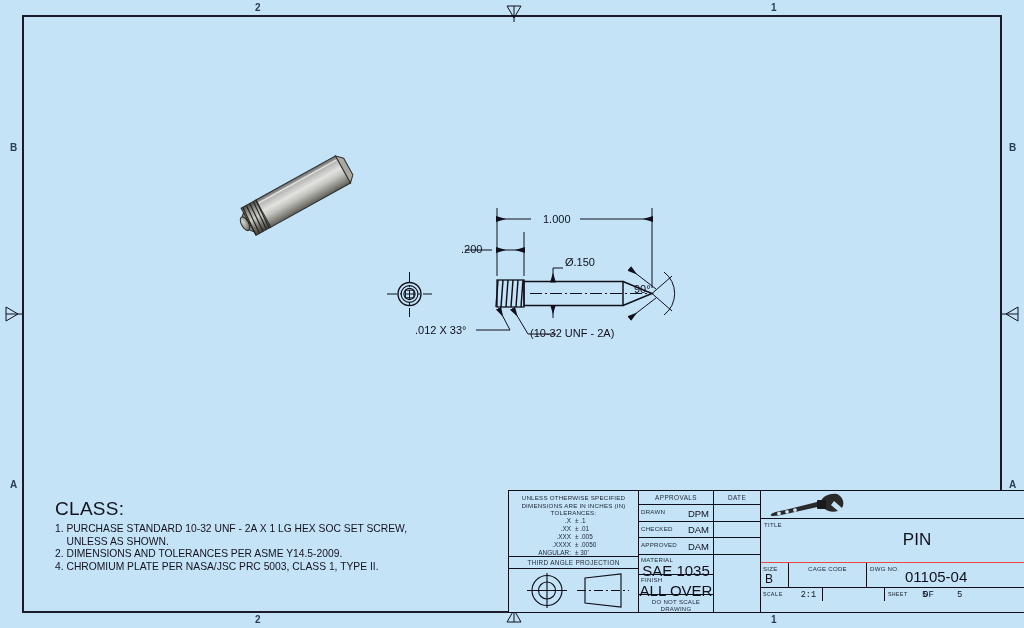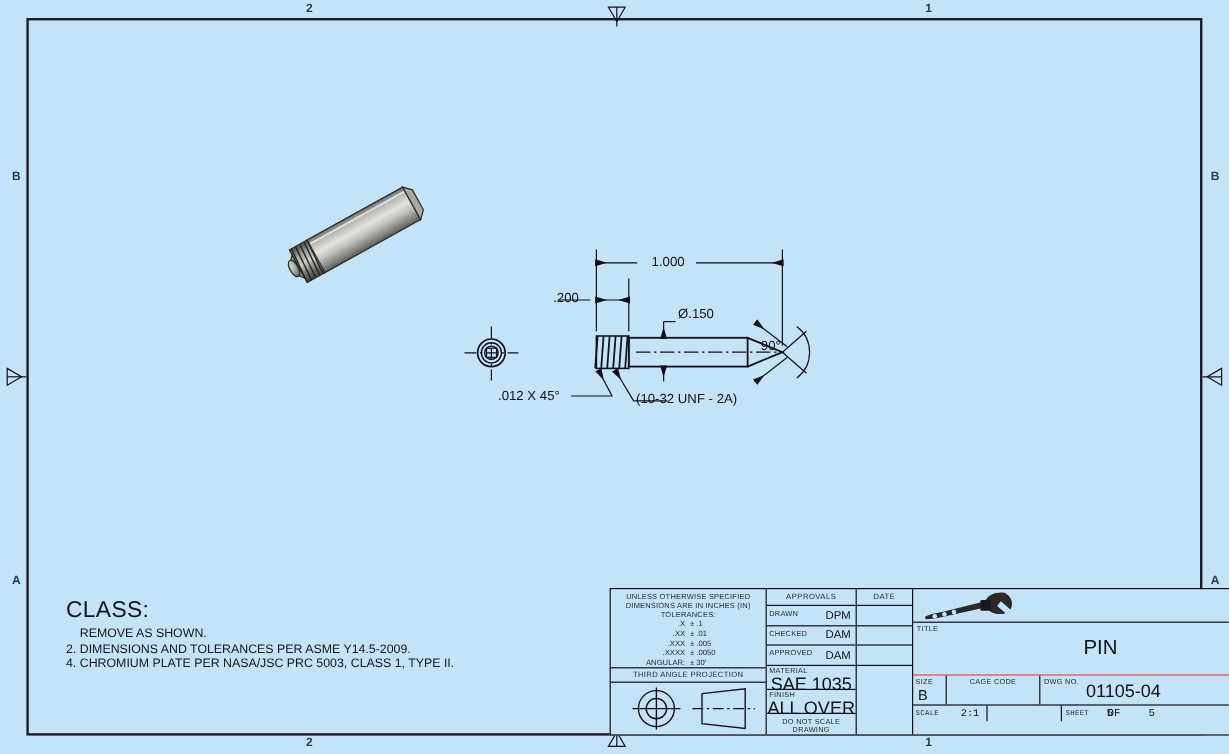--- a/index.html
+++ b/index.html
@@ -272,26 +272,27 @@
       <path d="M499,309 L510,330 L476,330" stroke-width="1" marker-start="url(#arrB)"></path>
 
       <path d="M513,309 L528,334 L556,334" stroke-width="1" marker-start="url(#arrB)"></path>
     </g>
   </svg>
 
   <div class="dimtxt" style="left:543px; top:213px;">1.000</div>
   <div class="dimtxt" style="left:461px; top:243px;">.200</div>
   <div class="dimtxt" style="left:565px; top:256px;">Ø.150</div>
   <div class="dimtxt" style="left:634px; top:283px;">90°</div>
-  <div class="dimtxt" style="left:415px; top:324px;">.012 X 45°</div>
+  <div class="dimtxt" style="left:415px; top:324px;">.012 X 33°</div>
   <div class="dimtxt" style="left:530px; top:327px;">(10-32 UNF - 2A)</div>
 
   <div id="notes">
     <div id="notes-title">CLASS:</div>
-    <div class="note-line">    REMOVE AS SHOWN.</div>
+    <div class="note-line">1. PURCHASE STANDARD 10-32 UNF - 2A X 1 LG HEX SOC SET SCREW,</div>
+    <div class="note-line">    UNLESS AS SHOWN.</div>
     <div class="note-line">2. DIMENSIONS AND TOLERANCES PER ASME Y14.5-2009.</div>
     <div class="note-line">4. CHROMIUM PLATE PER NASA/JSC PRC 5003, CLASS 1, TYPE II.</div>
   </div>
 
   <div id="titleblock">
 
     <div class="tb-cell" id="tb-col1">
       <div id="tol-box">
         <div class="tol-hdr">UNLESS OTHERWISE SPECIFIED</div>
         <div class="tol-hdr">DIMENSIONS ARE IN INCHES (IN)</div>

